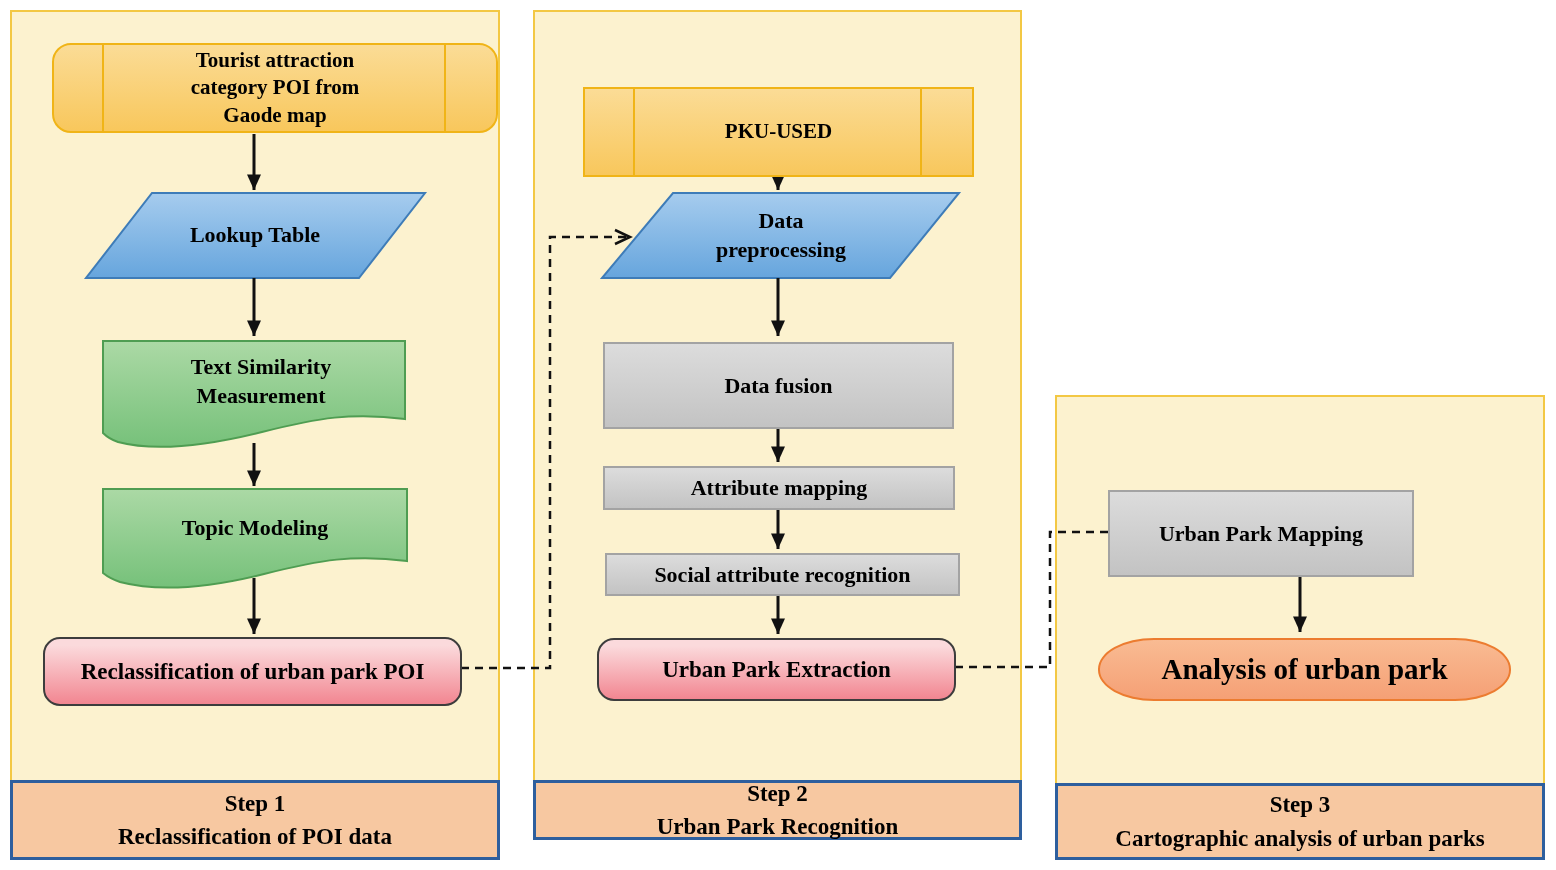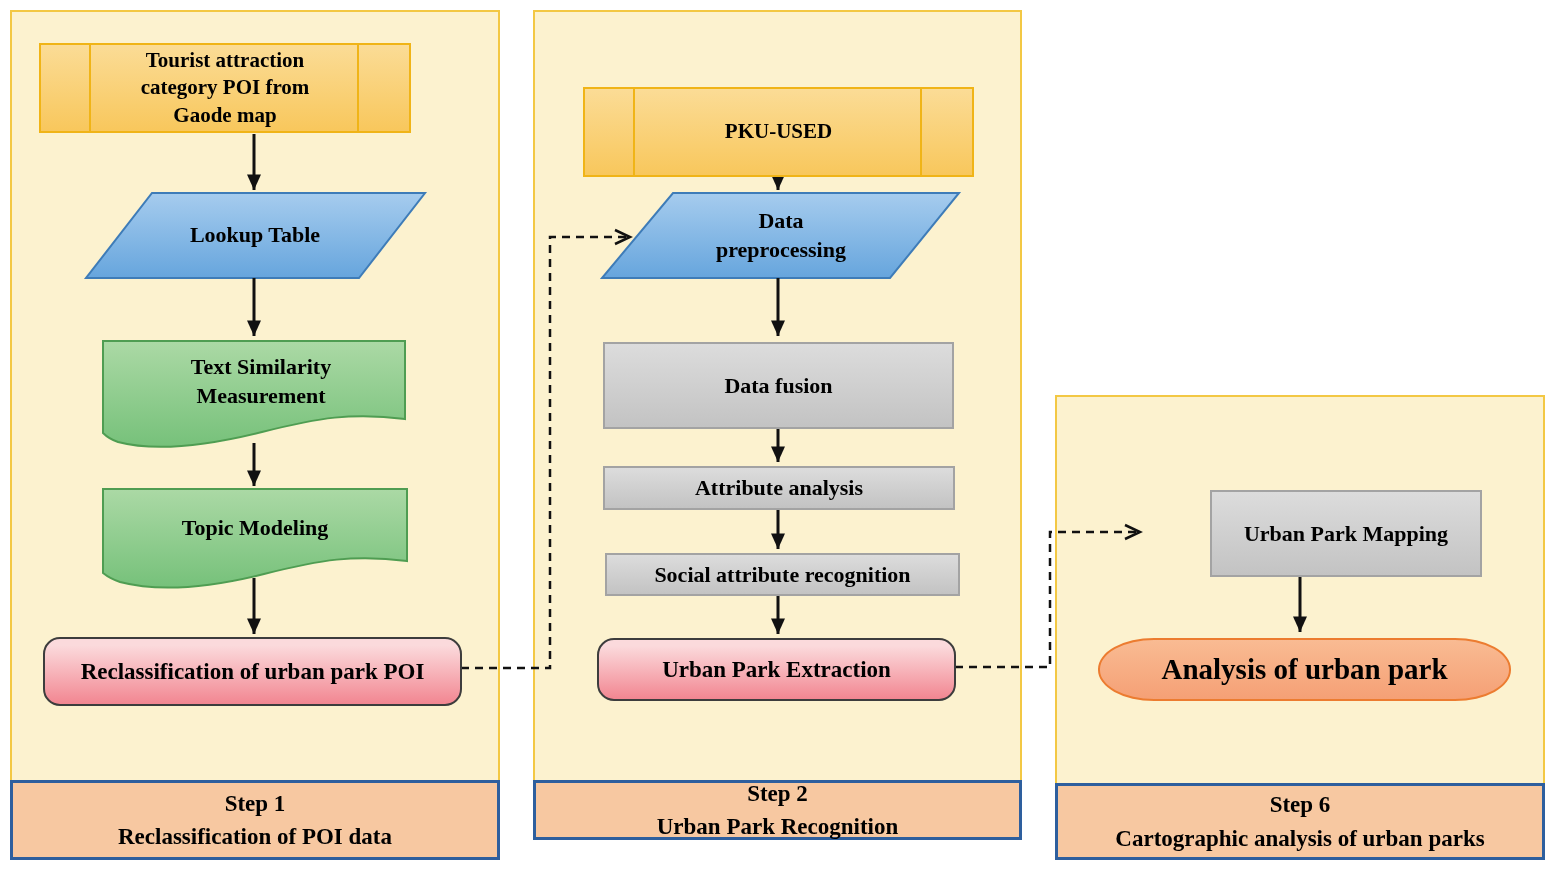--- a/index.html
+++ b/index.html
@@ -114,21 +114,21 @@
     <path d="M778,429 V462" stroke="var(--arrow,#111)" stroke-width="3" fill="none" marker-end="url(#solidHead)"></path>
     <path d="M778,510 V549" stroke="var(--arrow,#111)" stroke-width="3" fill="none" marker-end="url(#solidHead)"></path>
     <path d="M778,596 V634" stroke="var(--arrow,#111)" stroke-width="3" fill="none" marker-end="url(#solidHead)"></path>
 
     <path d="M1300,577 V632" stroke="var(--arrow,#111)" stroke-width="3" fill="none" marker-end="url(#solidHead)"></path>
 
     <path d="M461,668 H550 V237 H630" stroke="var(--arrow,#111)" stroke-width="2.5" fill="none" stroke-dasharray="8 6" marker-end="url(#openHead)"></path>
     <path d="M955,667 H1050 V532 H1140" stroke="var(--arrow,#111)" stroke-width="2.5" fill="none" stroke-dasharray="8 6" marker-end="url(#openHead)"></path>
   </svg>
 
-  <div class="node gold" style="left:39px;top:43px;width:372px;height:90px;">
+  <div class="node gold" style="left:52px;top:43px;width:446px;height:90px;border-radius:19px;">
     <span class="divider" style="left:48px;"></span>
     <span class="divider" style="right:50px;"></span>
     <span>Tourist attraction
 category POI from
 Gaode map</span>
   </div>
 
   <div class="lbl shape-lbl" style="left:119px;top:193px;width:272px;height:85px;">
     <span>Lookup Table</span>
   </div>
@@ -155,45 +155,45 @@
   <div class="lbl shape-lbl" style="left:637px;top:193px;width:288px;height:85px;">
     <span>Data
 preprocessing</span>
   </div>
 
   <div class="node grayrect" style="left:603px;top:342px;width:351px;height:87px;">
     <span>Data fusion</span>
   </div>
 
   <div class="node grayrect" style="left:603px;top:466px;width:352px;height:44px;">
-    <span>Attribute analysis</span>
+    <span>Attribute mapping</span>
   </div>
 
   <div class="node grayrect" style="left:605px;top:553px;width:355px;height:43px;">
     <span>Social attribute recognition</span>
   </div>
 
   <div class="node pinkround" style="left:597px;top:638px;width:359px;height:63px;">
     <span>Urban Park Extraction</span>
   </div>
 
-  <div class="node grayrect" style="left:1210px;top:490px;width:272px;height:87px;">
+  <div class="node grayrect" style="left:1108px;top:490px;width:306px;height:87px;">
     <span>Urban Park Mapping</span>
   </div>
 
   <div class="node stadium" style="left:1098px;top:638px;width:413px;height:63px;">
     <span>Analysis of urban park</span>
   </div>
 
   <div class="footer" style="left:10px;top:780px;width:490px;height:80px;">
     <span>Step 1</span>
     <span>Reclassification of POI data</span>
   </div>
   <div class="footer" style="left:533px;top:780px;width:489px;height:60px;">
     <span>Step 2</span>
     <span>Urban Park Recognition</span>
   </div>
   <div class="footer" style="left:1055px;top:783px;width:490px;height:77px;">
-    <span>Step 6</span>
+    <span>Step 3</span>
     <span>Cartographic analysis of urban parks</span>
   </div>
 
 </div>
 
 </body></html>

